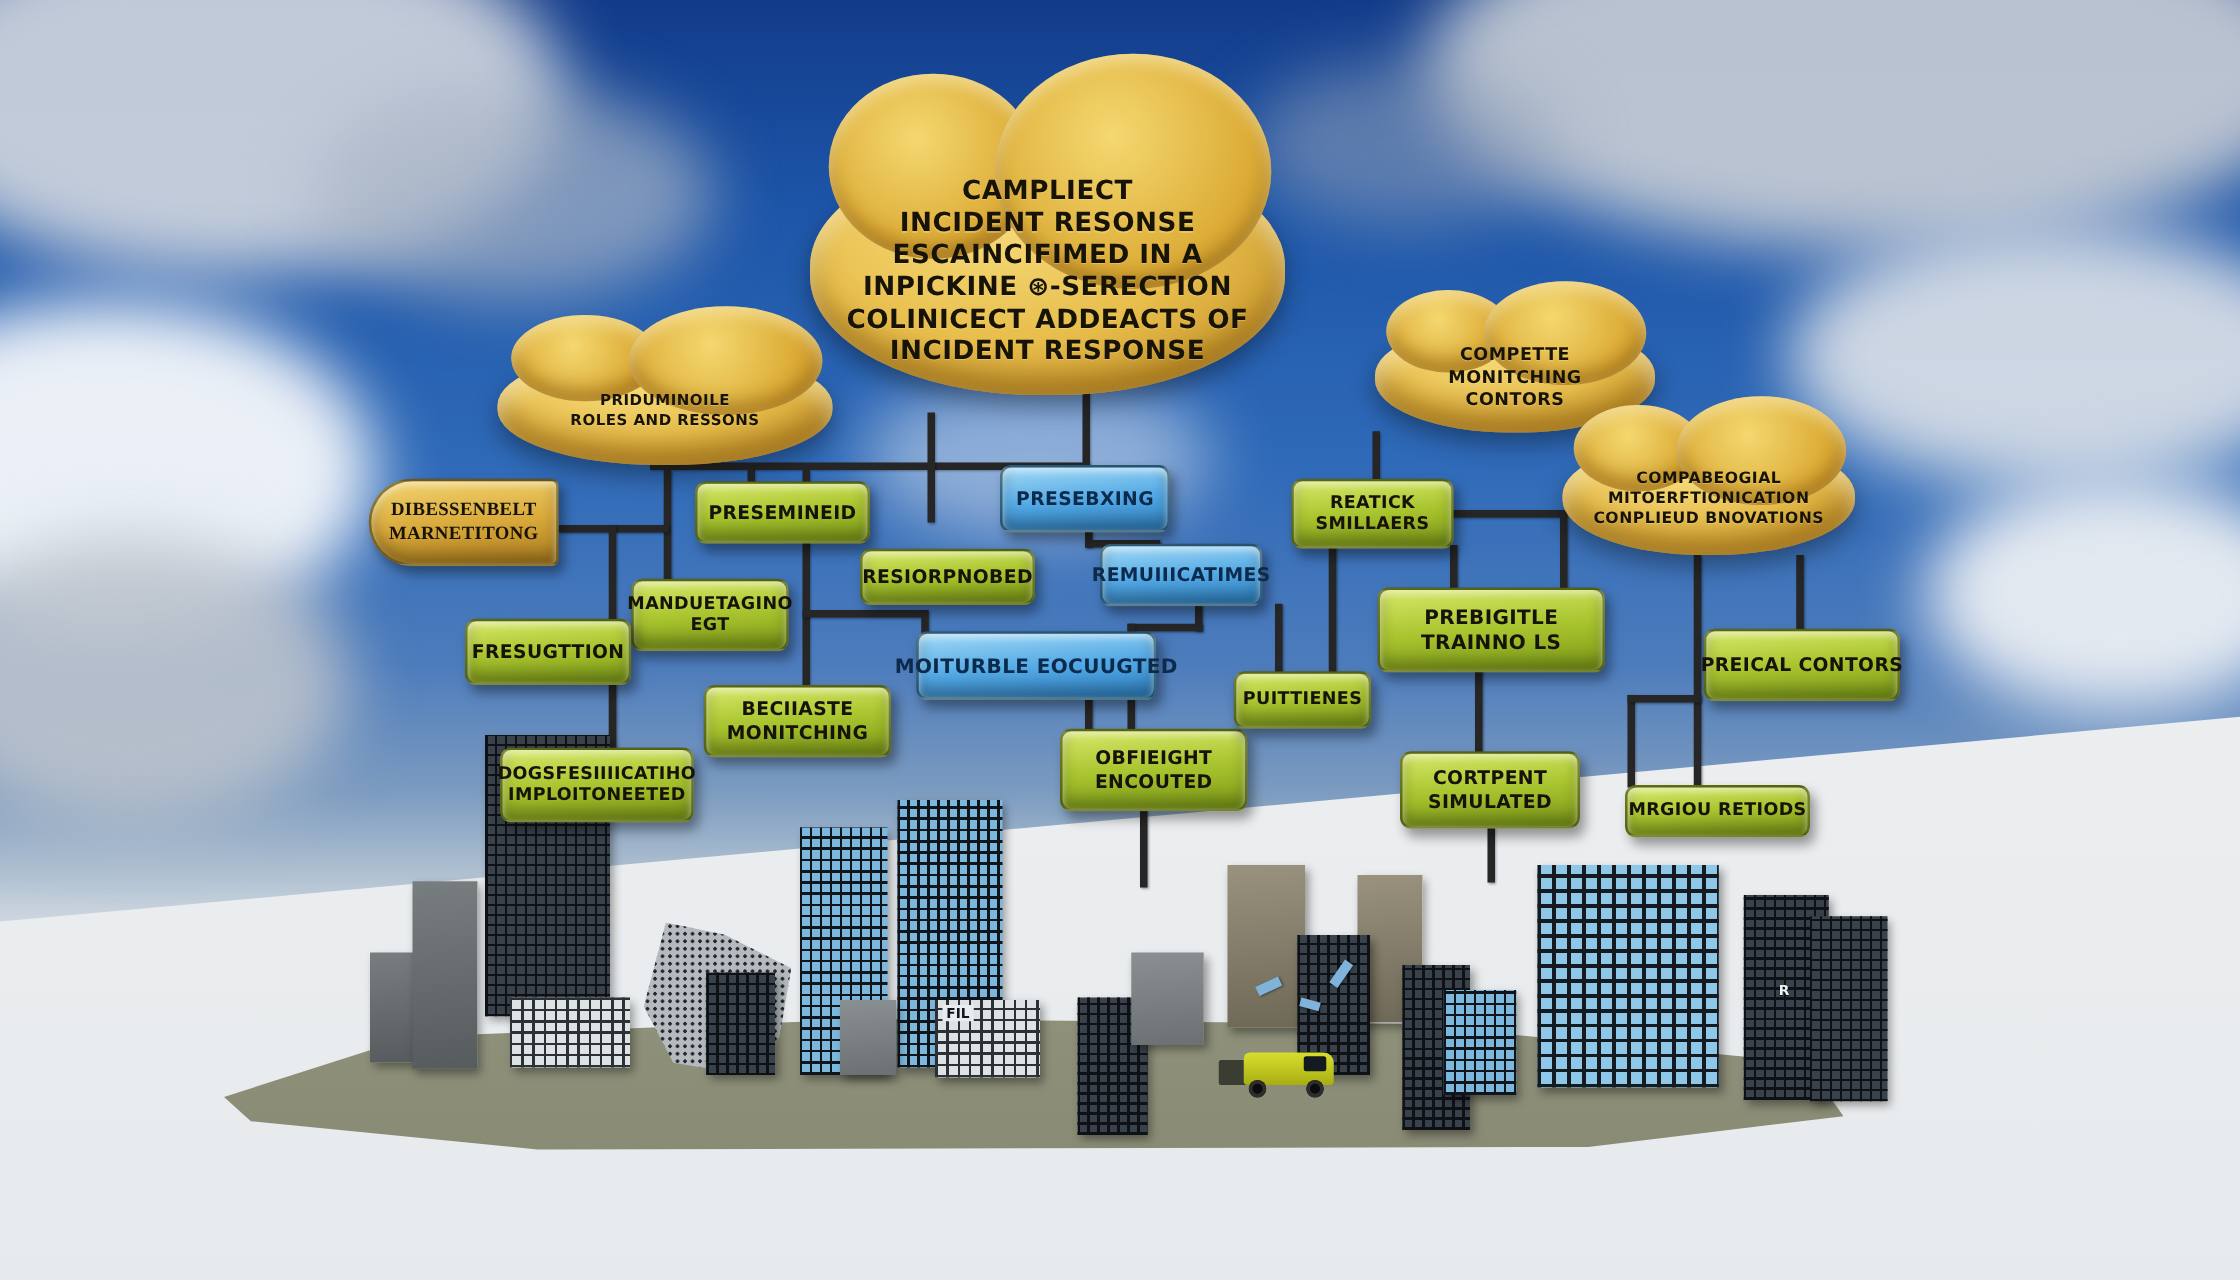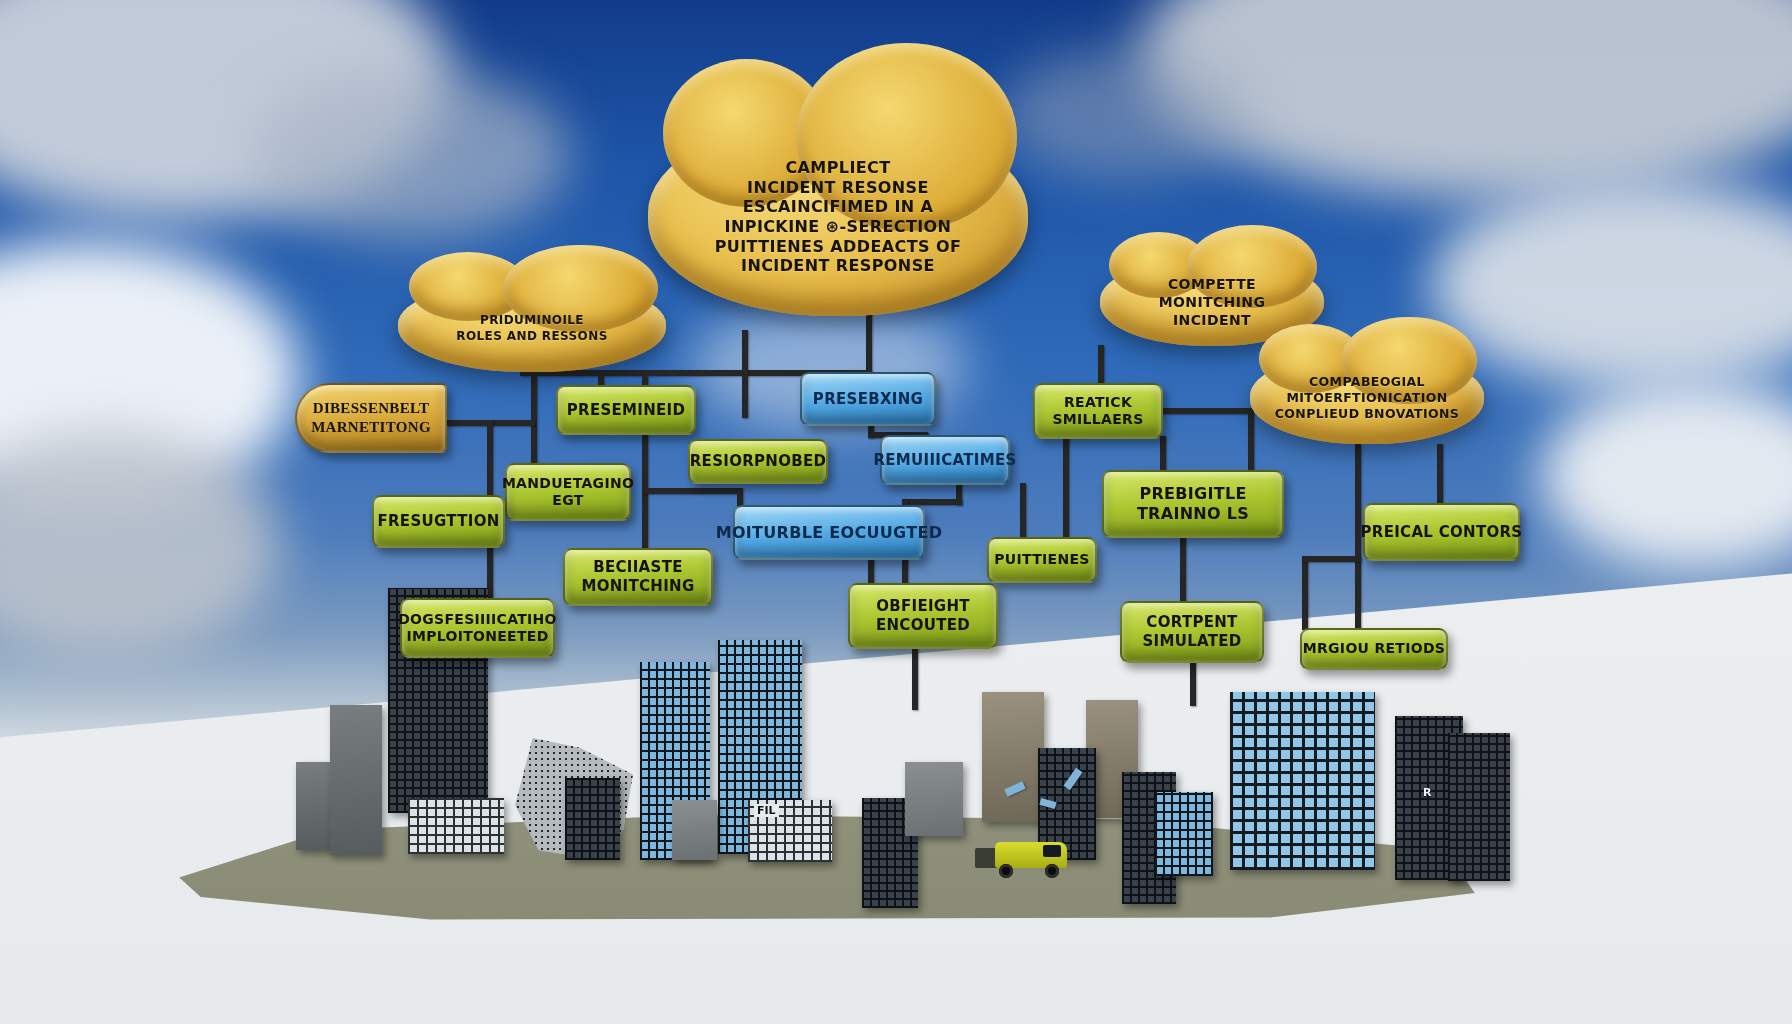--- a/index.html
+++ b/index.html
@@ -157,40 +157,40 @@
     <div class="truck">
       <div class="bed"></div>
       <div class="body"></div>
       <div class="cab"></div>
       <div class="w1"></div>
       <div class="w2"></div>
     </div>
   </div>
 
   <div class="cloud" style="left:648px;top:118px;width:380px;height:198px;">
-    <div class="cloud-text" style="font-size:16px;line-height:1.22;">
+    <div class="cloud-text" style="font-size:21px;line-height:1.22;">
       <div>CAMPLIECT</div>
       <div>INCIDENT RESONSE</div>
       <div>ESCAINCIFIMED IN A</div>
       <div>INPICKINE ⊛-SERECTION</div>
-      <div>PUITTIENES ADDEACTS OF</div>
+      <div>COLINICECT ADDEACTS OF</div>
       <div>INCIDENT RESPONSE</div>
     </div>
   </div>
   <div class="cloud" style="left:398px;top:280px;width:268px;height:92px;">
     <div class="cloud-text" style="font-size:12px;line-height:1.3;padding-top:6px;">
       <div>PRIDUMINOILE</div>
       <div>ROLES AND RESSONS</div>
     </div>
   </div>
   <div class="cloud" style="left:1100px;top:258px;width:224px;height:88px;">
     <div class="cloud-text" style="font-size:14px;line-height:1.3;">
       <div>COMPETTE</div>
       <div>MONITCHING</div>
-      <div>INCIDENT</div>
+      <div>CONTORS</div>
     </div>
   </div>
   <div class="cloud" style="left:1250px;top:352px;width:234px;height:92px;">
     <div class="cloud-text" style="font-size:12.5px;line-height:1.3;">
       <div>COMPABEOGIAL</div>
       <div>MITOERFTIONICATION</div>
       <div>CONPLIEUD BNOVATIONS</div>
     </div>
   </div>
 

